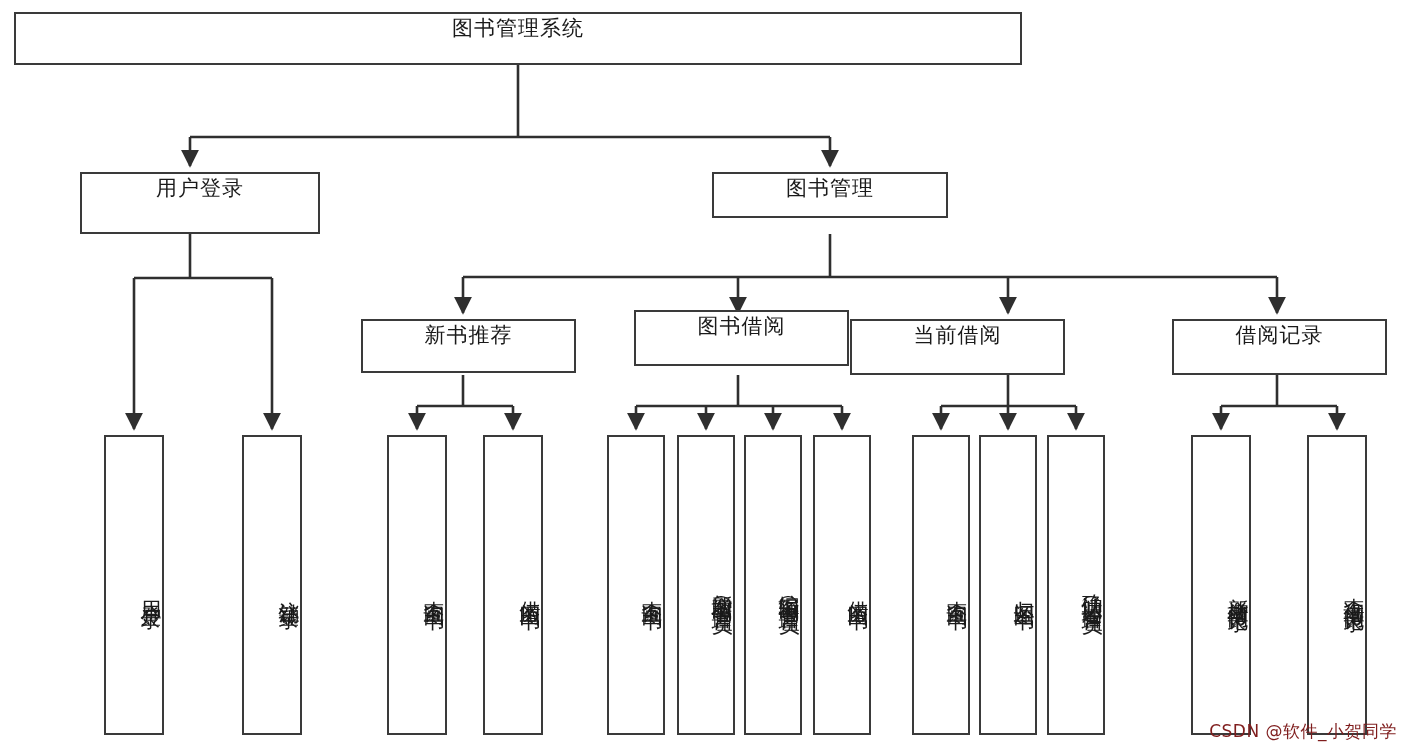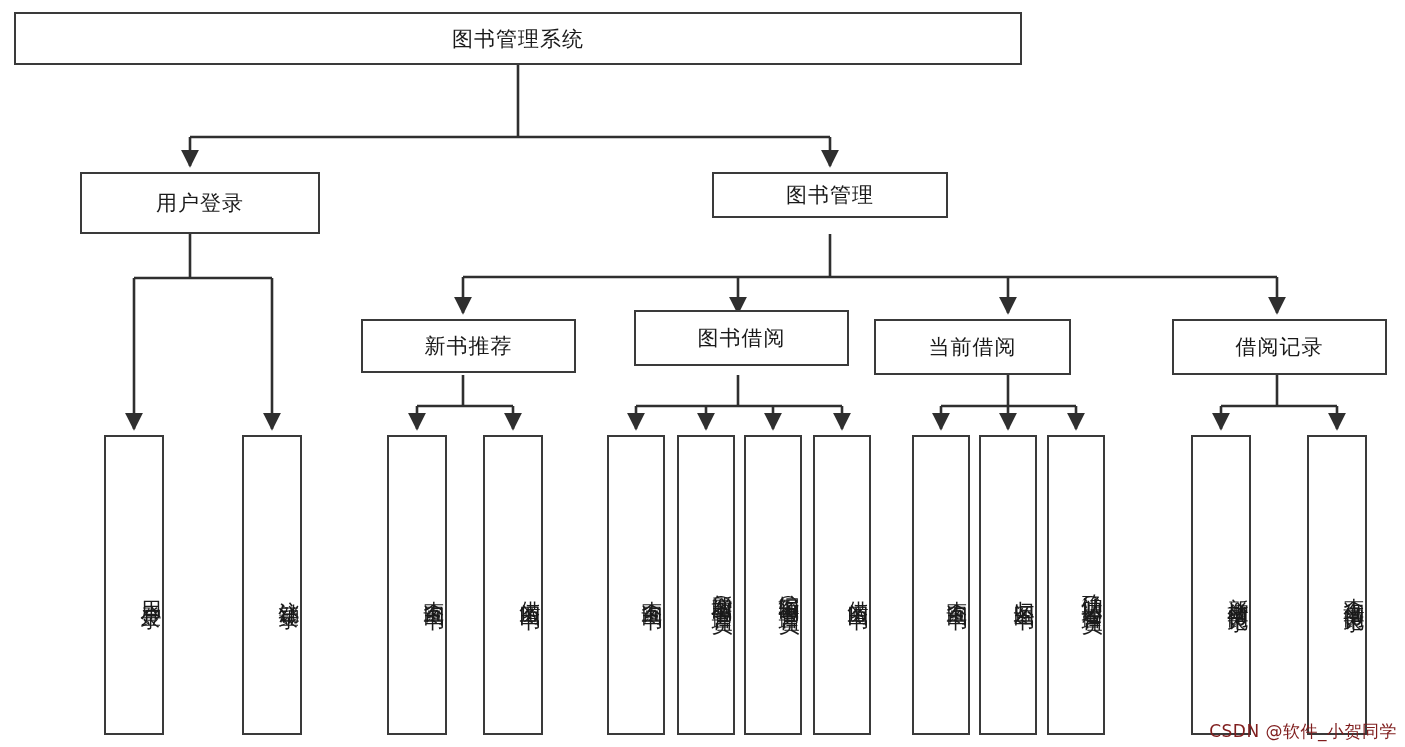--- a/index.html
+++ b/index.html
@@ -24,21 +24,21 @@
     width: 1405px;
     height: 747px;
     pointer-events: none;
   }
   .node {
     position: absolute;
     box-sizing: border-box;
     background: #ffffff;
     border: 2px solid #3a3a3a;
     display: flex;
-    align-items: center;
+    align-items: flex-start;
     justify-content: center;
     color: #1a1a1a;
   }
   .node.h {
     font-size: 21px;
     letter-spacing: 1px;
   }
   .node.v {
     writing-mode: vertical-rl;
     text-orientation: upright;
@@ -129,21 +129,21 @@
   <div class="node h" style="left:712px; top:172px; width:236px; height:46px;">
     <span>图书管理</span>
   </div>
 
   <div class="node h" style="left:361px; top:319px; width:215px; height:54px;">
     <span>新书推荐</span>
   </div>
   <div class="node h" style="left:634px; top:310px; width:215px; height:56px;">
     <span>图书借阅</span>
   </div>
-  <div class="node h" style="left:874px; top:319px; width:197px; height:56px;font-family:Liberation Mono, monospace;">
+  <div class="node h" style="left:850px; top:319px; width:215px; height:56px;font-family:Liberation Mono, monospace;">
     <span>当前借阅</span>
   </div>
   <div class="node h" style="left:1172px; top:319px; width:215px; height:56px;">
     <span>借阅记录</span>
   </div>
 
   <div class="node v" style="left:104px; top:435px; width:60px; height:300px;">
     <span class="vlabel">用户登录</span>
   </div>
   <div class="node v" style="left:242px; top:435px; width:60px; height:300px;">

